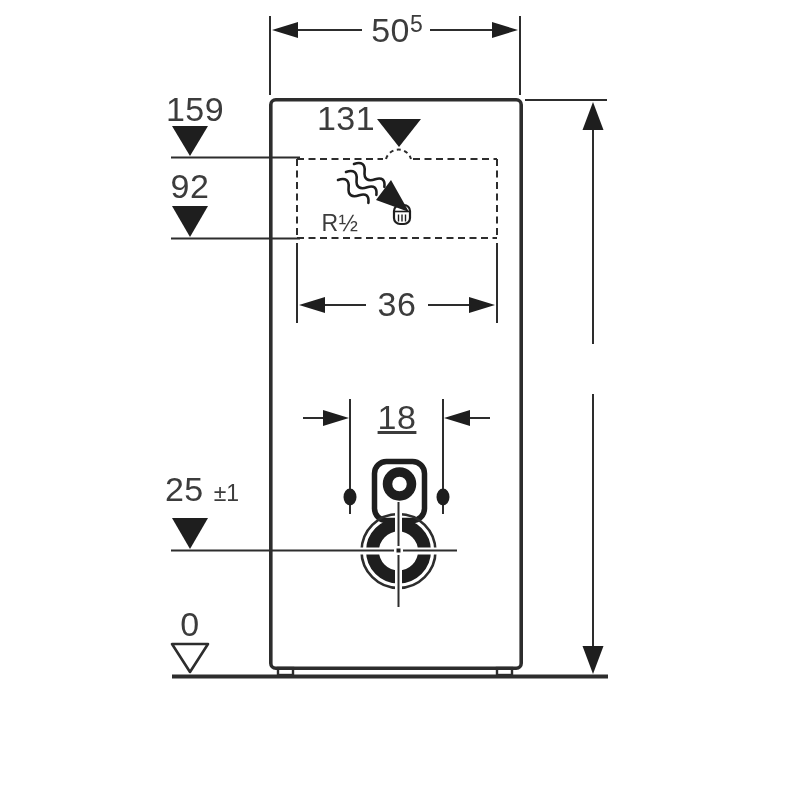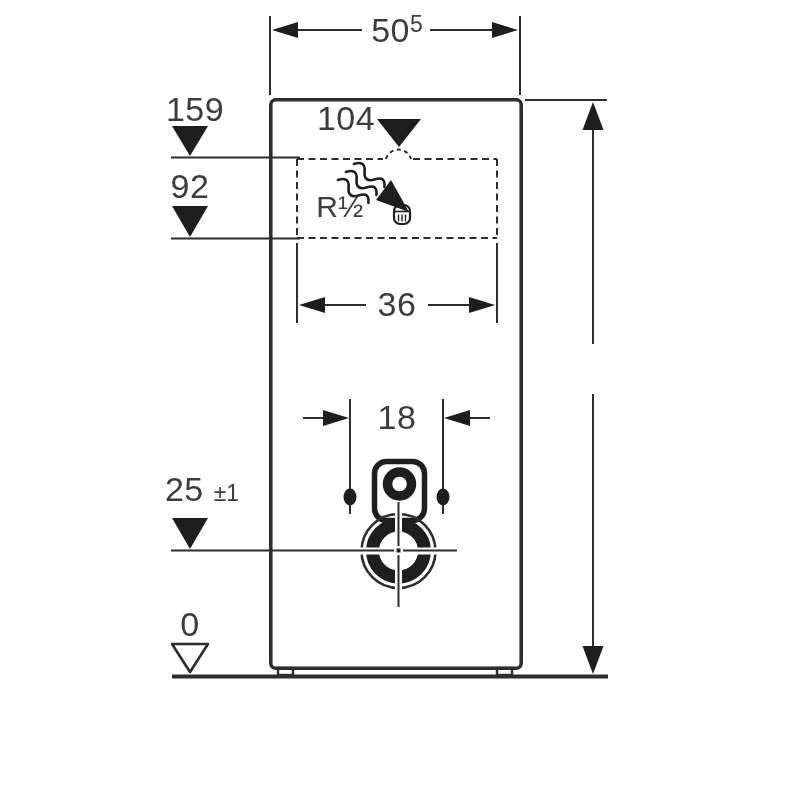--- a/index.html
+++ b/index.html
@@ -8,21 +8,21 @@
     font-family:"Liberation Sans",sans-serif;overflow:hidden;
   }
   #linework{position:absolute;left:0;top:0;}
   .label{
     position:absolute;transform:translate(-50%,-50%);
     color:#3c3c3c;font-size:34px;line-height:1;white-space:nowrap;
     letter-spacing:0.5px;
   }
   .label .sup{font-size:23px;position:relative;top:-10px;letter-spacing:0;}
   .label .tol{font-size:23px;letter-spacing:0;}
-  .label.small{font-size:30px;}
+  .label.small{font-size:23px;margin-top:16px;}
 </style>
 </head>
 <body>
 
 <div id="stage">
 
   <svg id="linework" width="800" height="800" viewBox="0 0 800 800">
 
     <g stroke="#2d2d2d" fill="none">
       <rect x="270.8" y="99.8" width="250.4" height="568.4" rx="5" stroke-width="3.6"></rect>
@@ -133,28 +133,28 @@
 
     <g>
       <polygon points="172,644 208,644 190,672" fill="#ffffff" stroke="#2d2d2d" stroke-width="2.6" stroke-linejoin="round"></polygon>
     </g>
   </svg>
 
   <div class="label" style="left:397px;top:30px;"><span>50</span><span class="sup">5</span></div>
 
   <div class="label" style="left:195px;top:109px;">159</div>
 
-  <div class="label" style="left:346px;top:118px;">104</div>
+  <div class="label" style="left:346px;top:118px;">131</div>
 
   <div class="label" style="left:190px;top:186px;text-align:center;">92</div>
 
   <div class="label small" style="left:340px;top:207px;">R½</div>
 
   <div class="label" style="left:397px;top:304px;">36</div>
 
-  <div class="label" style="left:397px;top:417px;">18</div>
+  <div class="label" style="left:397px;top:417px;text-decoration:underline;">18</div>
 
 
   <div class="label" style="left:202px;top:489px;"><span>25</span>&nbsp;<span class="tol">±1</span></div>
 
   <div class="label" style="left:190px;top:624px;">0</div>
 
 </div>
 
 </body></html>

